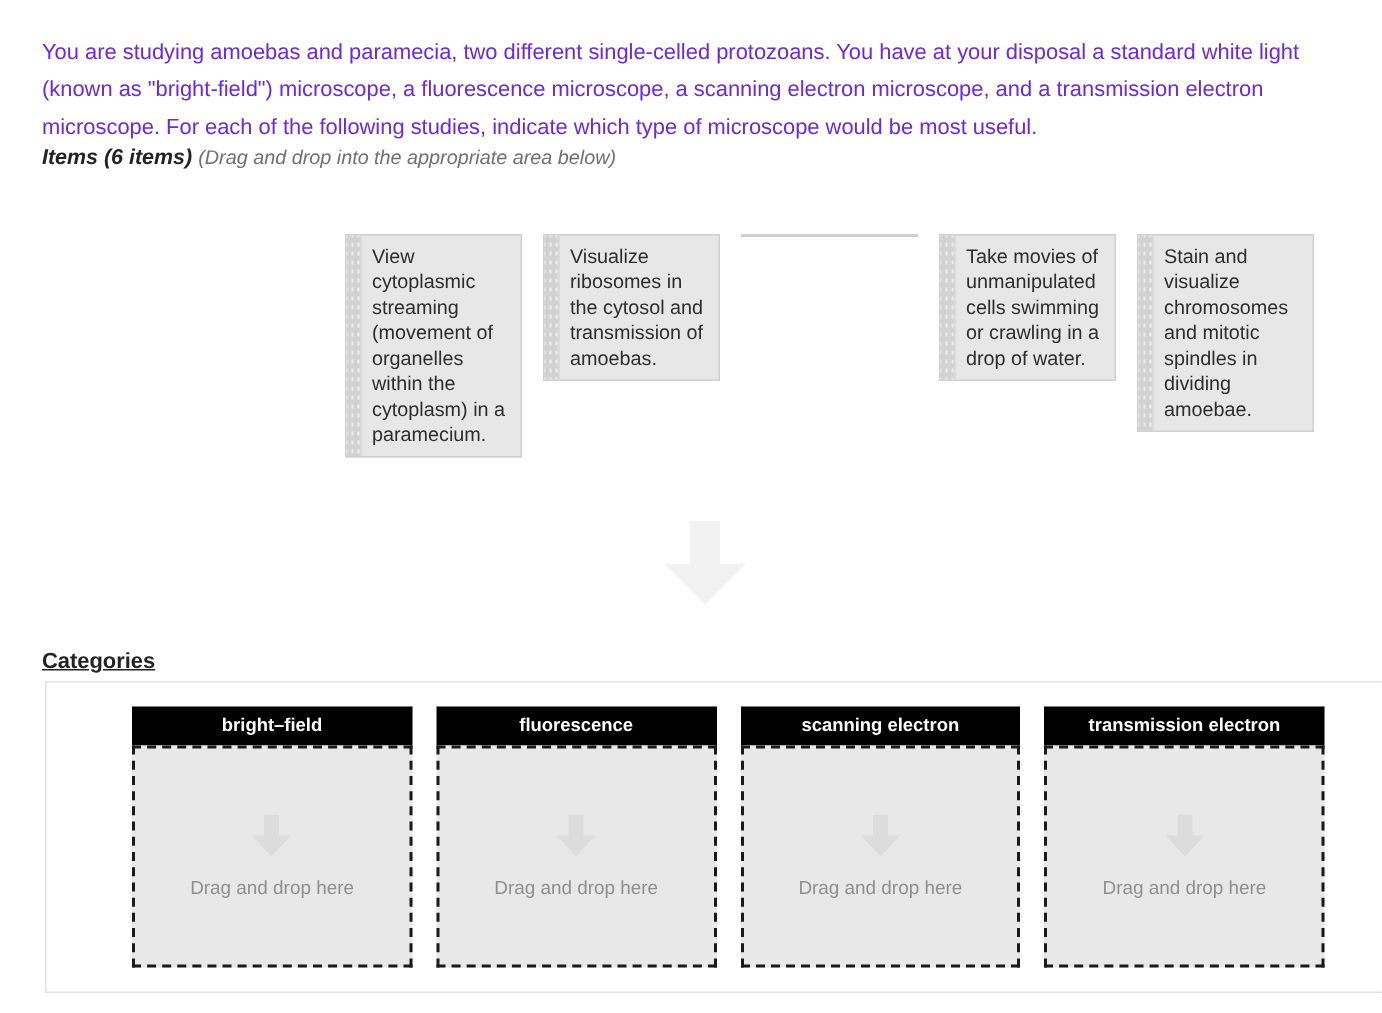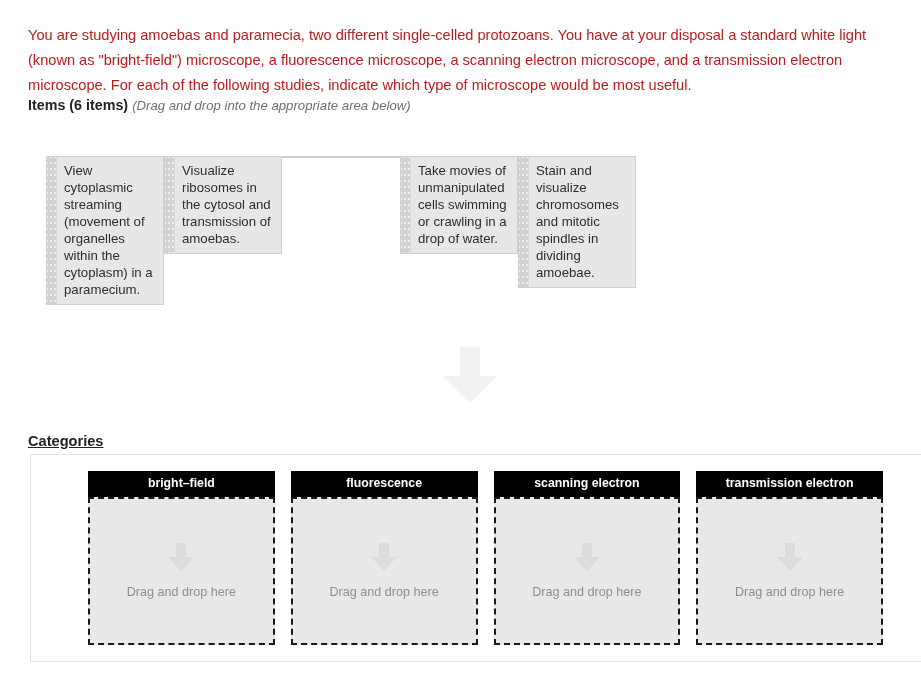--- a/index.html
+++ b/index.html
@@ -17,52 +17,54 @@
   }
 
   
   .prompt {
     position: absolute;
     left: 28px;
     top: 8px;
     width: 855px;
     font-size: 14.6px;
     line-height: 25px;
-    color: #b91c1c;
+    color: #6d28d9;
   }
 
   
   .items-header {
     position: absolute;
     left: 28px;
     top: 96px;
     font-size: 14.3px;
     line-height: 18px;
     white-space: nowrap;
   }
   .items-header .title {
     font-weight: bold;
     color: #232323;
+    font-style: italic;
   }
   .items-header .hint {
     font-style: italic;
     color: #6f6f6f;
     font-size: 13.2px;
     margin-left: 4px;
   }
 
   
   .items-row {
     position: absolute;
     left: 46px;
     top: 156px;
     width: 830px;
     display: flex;
     align-items: flex-start;
-    gap: 0;
+    gap: 14px;
+    justify-content: flex-end;
   }
   .item-card {
     display: flex;
     align-items: stretch;
     background: #e7e7e7;
     border: 1px solid #cfcfcf;
     box-sizing: border-box;
     width: 118px;
     flex: 0 0 118px;
   }

